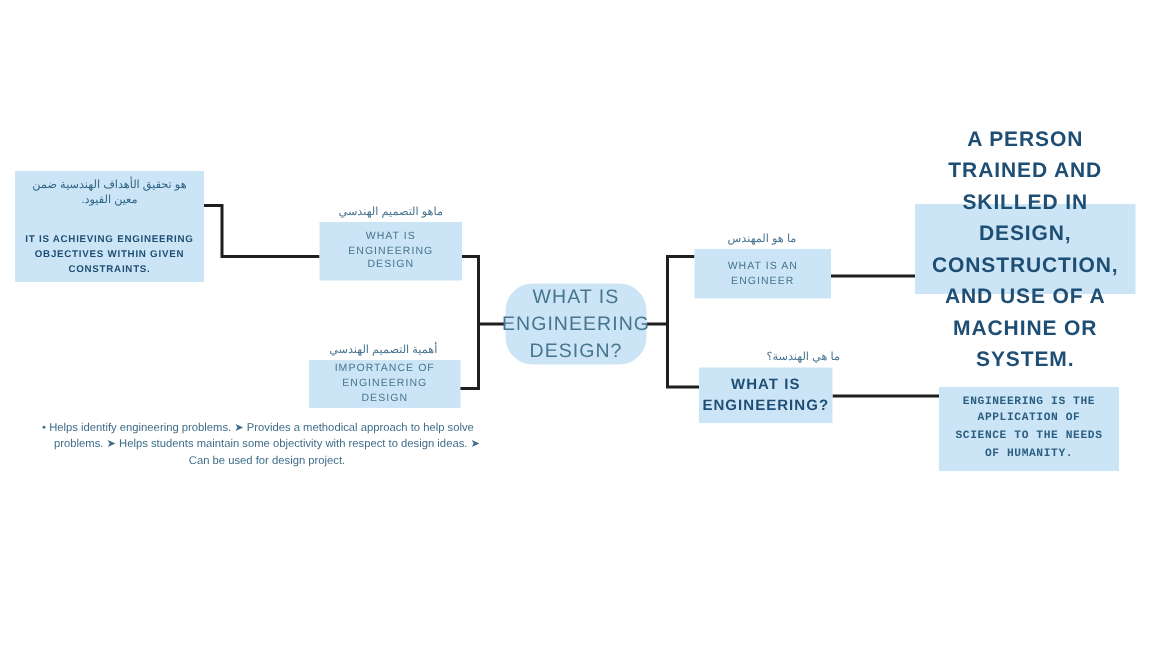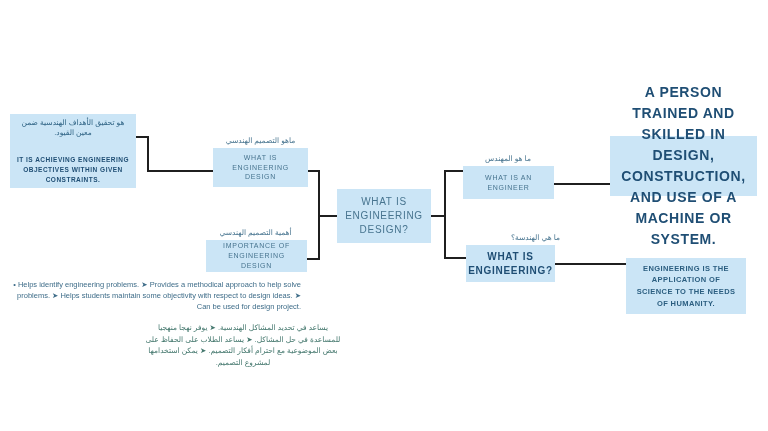--- a/index.html
+++ b/index.html
@@ -23,32 +23,32 @@
     position:absolute;font-size:7.5px;line-height:1.5;direction:rtl;text-align:center;
     color:var(--notes-blue,#3f6d89);
   }
   .n-def{left:10px;top:114px;width:126px;height:74px;padding:5px 6px;letter-spacing:.3px;}
   .n-def .ar{font-size:7.5px;direction:rtl;margin-bottom:4px;color:#2f6384;line-height:1.45;}
   .n-def .en{font-size:6.5px;font-weight:bold;color:var(--node-text-bold,#1f4e74);letter-spacing:.5px;line-height:1.5;}
   .lbl-design{left:203px;top:136px;width:115px;}
   .n-design{left:213px;top:148px;width:95px;height:39px;padding:2px 14px;}
   .lbl-importance{left:198px;top:228px;width:115px;}
   .n-importance{left:206px;top:240px;width:101px;height:32px;padding:2px 6px;}
-  .n-central{left:337px;top:189px;width:94px;height:54px;padding:2px 8px;font-size:10px;}
+  .n-central{left:337px;top:189px;width:94px;height:54px;padding:2px 8px;font-size:13px;border-radius:18px;}
   .lbl-engineer{left:458px;top:154px;width:100px;text-align:center;}
   .n-engineer{left:463px;top:166px;width:91px;height:33px;padding:2px 16px;}
   .n-person{left:610px;top:136px;width:147px;height:60px;padding:4px 8px;font-size:14px;line-height:1.5;letter-spacing:.6px;}
   .note-person{left:613px;top:202px;width:140px;}
   .lbl-engineering{left:460px;top:233px;width:100px;text-align:right;}
   .n-engineering{left:466px;top:245px;width:89px;height:37px;padding:2px 10px;font-size:10px;align-items:center;}
-  .n-engdef{left:626px;top:258px;width:120px;height:56px;padding:4px 8px;font-size:7.5px;line-height:1.55;letter-spacing:.4px;font-weight:bold;color:#2b5e80;}
+  .n-engdef{left:626px;top:258px;width:120px;height:56px;padding:4px 8px;font-size:7.5px;line-height:1.55;letter-spacing:.4px;font-weight:bold;color:#2b5e80;font-family:Liberation Mono, monospace;}
   .note-engdef{left:630px;top:317px;width:112px;}
   .points-en{
-    position:absolute;left:5px;top:280px;width:284px;font-size:7.5px;line-height:1.45;
-    color:var(--notes-blue,#3f6d89);padding-left:12px;text-indent:-12px;direction:ltr;text-align:right;
+    position:absolute;left:24px;top:280px;width:284px;font-size:7.5px;line-height:1.45;
+    color:var(--notes-blue,#3f6d89);padding-left:12px;text-indent:-12px;direction:ltr;text-align:center;
   }
   .points-ar{
     position:absolute;left:145px;top:322px;width:196px;font-size:7.5px;line-height:1.55;
     direction:rtl;text-align:center;color:var(--notes-green,#45786e);
   }
 </style>
 </head>
 <body>
 
 <div class="canvas" style="--bg: #ffffff; --node-fill: #cbe5f6; --node-text: #47748f; --node-text-bold: #1f4e74; --notes-blue: #3f6d89; --notes-green: #45786e;">
@@ -94,15 +94,14 @@
   <div class="lbl lbl-engineering">ما هي الهندسة؟</div>
   <div class="node bold n-engineering">
     <span>WHAT IS ENGINEERING?</span>
   </div>
 
   <div class="node n-engdef">
     <span>ENGINEERING IS THE APPLICATION OF SCIENCE TO THE NEEDS OF HUMANITY.</span>
   </div>
 
   <div class="points-en">• Helps identify engineering problems. ➤ Provides a methodical approach to help solve problems. ➤ Helps students maintain some objectivity with respect to design ideas. ➤ Can be used for design project.</div>
-  <div class="points-ar">يساعد في تحديد المشاكل الهندسية. ➤ يوفر نهجا منهجيا للمساعدة في حل المشاكل. ➤ يساعد الطلاب على الحفاظ على بعض الموضوعية مع احترام أفكار التصميم. ➤ يمكن استخدامها لمشروع التصميم.</div>
 
 </div>
 
 </body></html>

